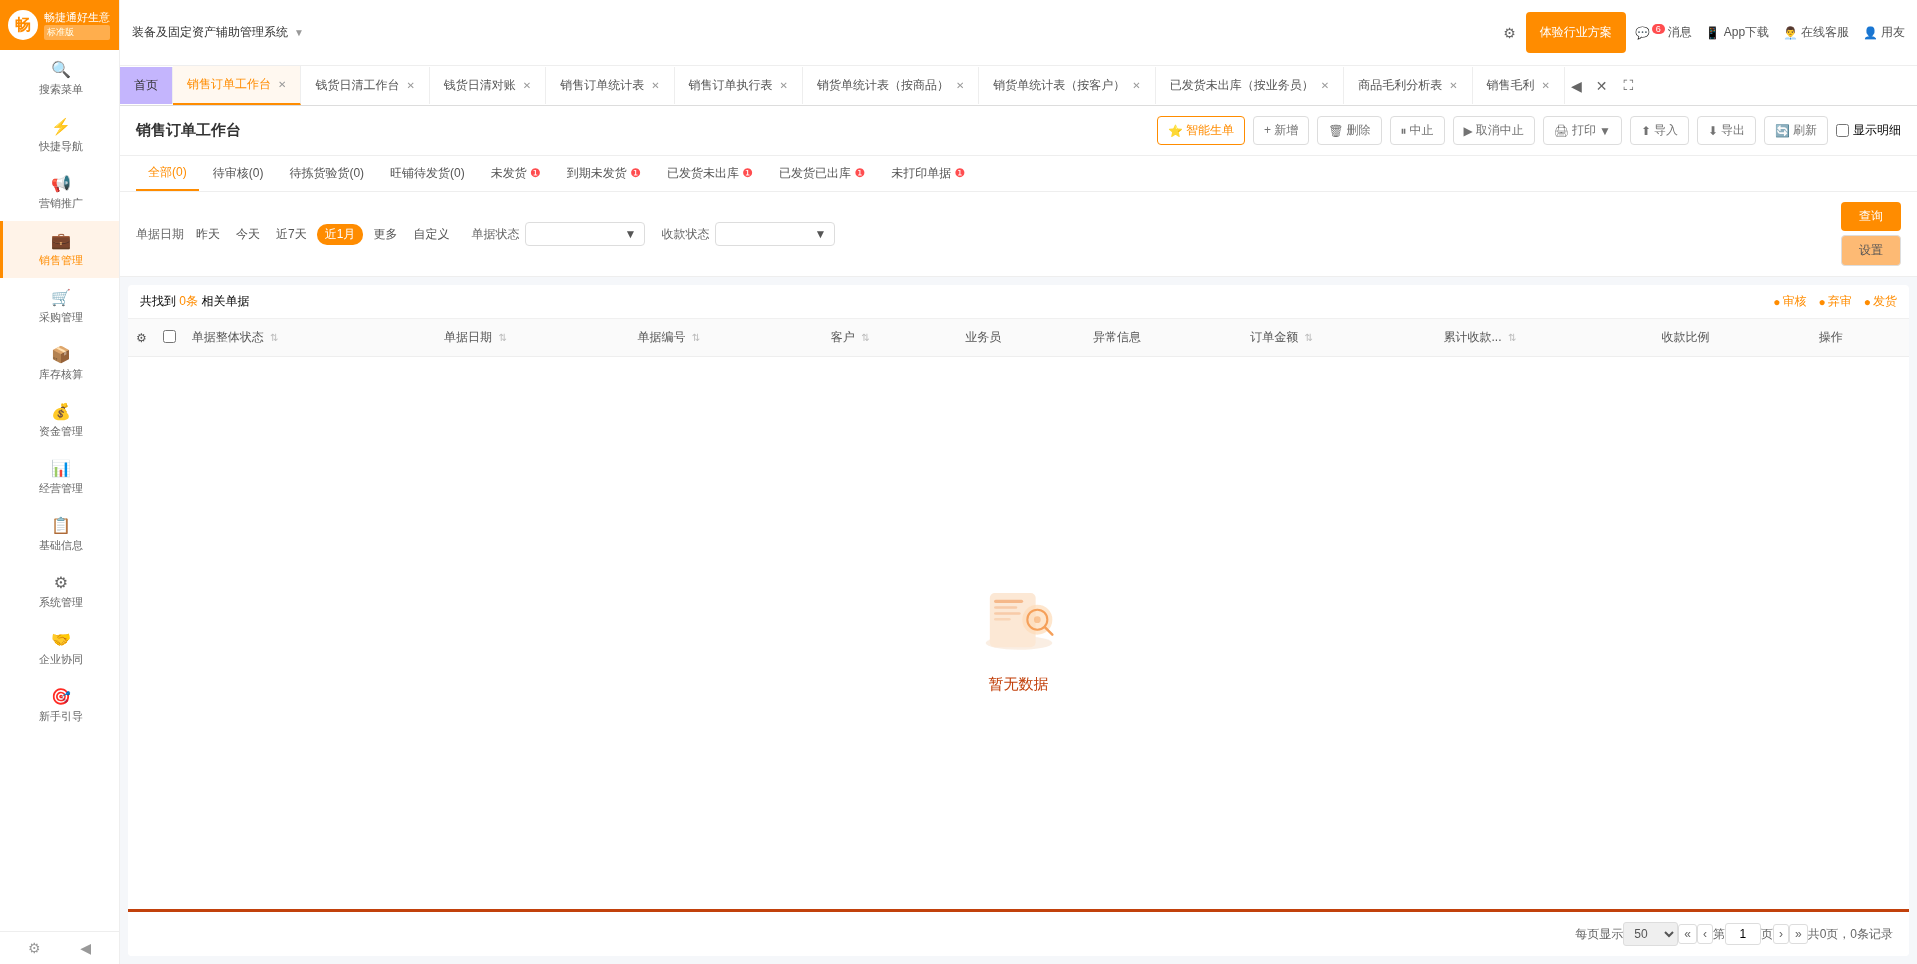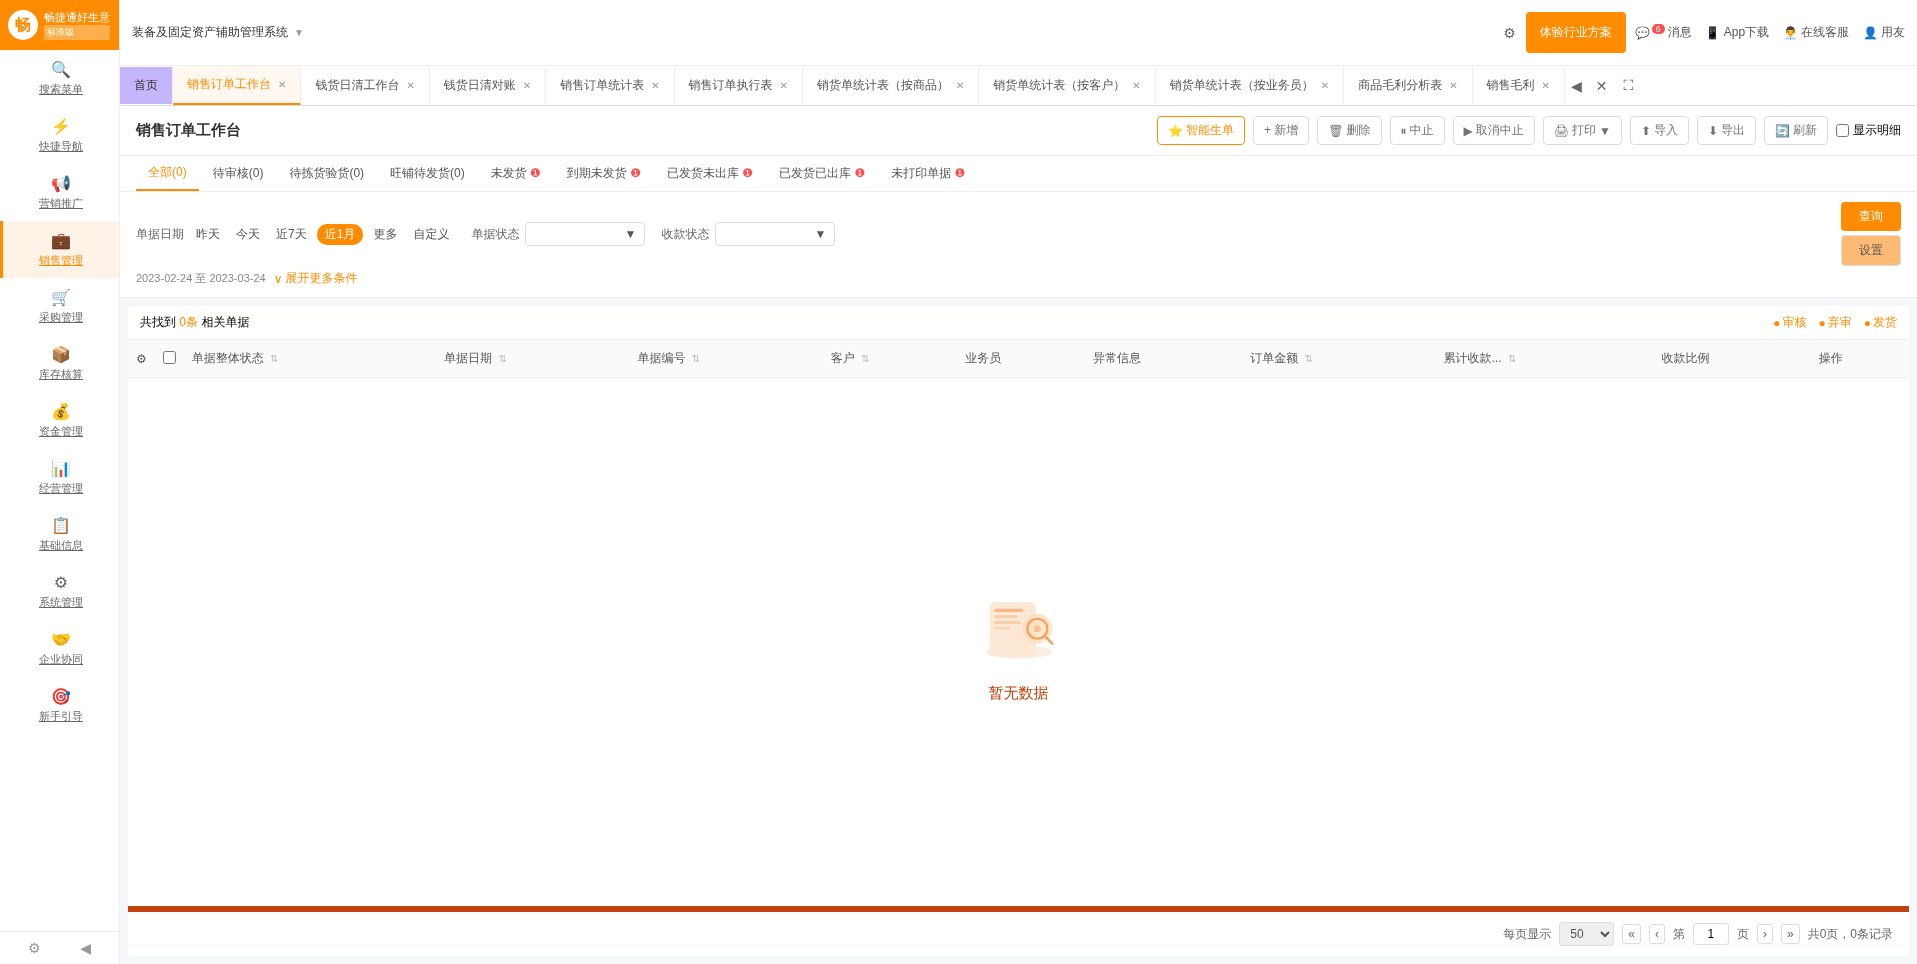--- a/index.html
+++ b/index.html
@@ -7,21 +7,21 @@
 
     
     .sidebar { width: 120px; background: #fff; display: flex; flex-direction: column; border-right: 1px solid #eee; flex-shrink: 0; }
     .sidebar-logo { background: #ff8c00; color: #fff; padding: 8px; display: flex; align-items: center; gap: 6px; height: 50px; }
     .sidebar-logo .logo-icon { width: 30px; height: 30px; background: #fff; border-radius: 50%; display: flex; align-items: center; justify-content: center; color: #ff8c00; font-size: 16px; font-weight: bold; }
     .sidebar-logo .logo-badge { font-size: 9px; color: #ffe; background: rgba(255,255,255,0.3); padding: 1px 3px; border-radius: 2px; }
     .sidebar-nav { flex: 1; overflow-y: auto; }
     .sidebar-nav-item { display: flex; flex-direction: column; align-items: center; padding: 10px 4px; cursor: pointer; color: #666; border-left: 3px solid transparent; gap: 3px; }
     .sidebar-nav-item.active { background: #fff3e8; color: #ff8c00; border-left-color: #ff8c00; }
     .sidebar-nav-item .nav-icon { font-size: 16px; }
-    .sidebar-nav-item .nav-label { font-size: 11px; text-align: center; text-decoration: underline; }
+    .sidebar-nav-item .nav-label { font-size: 11px; text-align: center; }
     .sidebar-bottom { display: flex; align-items: center; justify-content: space-around; padding: 8px; border-top: 1px solid #eee; }
     .sidebar-bottom .btn-icon { cursor: pointer; color: #999; font-size: 14px; }
 
     
     .main { flex: 1; display: flex; flex-direction: column; overflow: hidden; }
 
     
     .top-header { height: 66px; background: #fff; display: flex; align-items: center; padding: 0 12px; gap: 10px; border-bottom: 1px solid #eee; flex-shrink: 0; }
     .system-title { flex: 1; font-size: 13px; color: #333; display: flex; align-items: center; gap: 6px; }
     .system-title .chevron { color: #999; font-size: 10px; }
@@ -77,21 +77,21 @@
     .table-actions { display: flex; gap: 12px; }
     .table-action-btn { color: #ff8c00; cursor: pointer; font-size: 12px; display: flex; align-items: center; gap: 2px; }
     .data-table { width: 100%; border-collapse: collapse; font-size: 12px; }
     .data-table th { background: #fafafa; padding: 10px 8px; text-align: left; color: #555; font-weight: normal; border-bottom: 1px solid #eee; white-space: nowrap; }
     .data-table th .sort-icon { color: #bbb; margin-left: 3px; font-size: 10px; }
     .empty-state { flex: 1; display: flex; flex-direction: column; align-items: center; justify-content: center; padding: 60px; }
     .empty-icon { width: 100px; height: 90px; margin-bottom: 12px; }
     .empty-text { color: #c2410c; font-size: 15px; }
 
     
-    .pagination { padding: 10px 16px; display: flex; align-items: center; justify-content: flex-end; gap: 8px; border-top: 6px solid #c2410c; background: #fff; flex-shrink: 0; }
+    .pagination { padding: 10px 16px; display: flex; align-items: center; justify-content: flex-end; border-top: 3px solid #c2410c; background: #fff; flex-shrink: 0; }
     .pagination-label { color: #666; }
     .pagination-select { border: 1px solid #ddd; padding: 3px 6px; border-radius: 3px; color: #555; }
     .pagination-btn { color: #666; cursor: pointer; padding: 2px 5px; border: 1px solid #ddd; border-radius: 3px; background: #fff; }
     .pagination-btn:disabled { color: #ccc; cursor: not-allowed; }
     .pagination-input { border: 1px solid #ddd; width: 36px; text-align: center; padding: 3px 4px; border-radius: 3px; }
     .pagination-total { color: #666; }
 
     
     ::-webkit-scrollbar { width: 6px; height: 6px; }
     ::-webkit-scrollbar-thumb { background: #ccc; border-radius: 3px; }
@@ -222,21 +222,21 @@
     </div>
     <div class="tab-item">
       <span>销货单统计表（按商品）</span>
       <span class="tab-close">✕</span>
     </div>
     <div class="tab-item">
       <span>销货单统计表（按客户）</span>
       <span class="tab-close">✕</span>
     </div>
     <div class="tab-item">
-      <span>销货单统计表（按业务员）</span>
+      <span>已发货未出库（按业务员）</span>
       <span class="tab-close">✕</span>
     </div>
     <div class="tab-item">
       <span>商品毛利分析表</span>
       <span class="tab-close">✕</span>
     </div>
     <div class="tab-item">
       <span>销售毛利</span>
       <span class="tab-close">✕</span>
     </div>
@@ -346,29 +346,20 @@
         <div class="filter-item">
           <span class="filter-label">收款状态</span>
           <div class="filter-select">
             <span></span>
             <span>▼</span>
           </div>
         </div>
         <div class="filter-right">
           <button class="filter-btn-query">查询</button>
           <button class="filter-btn-set">设置</button>
-        </div>
-      </div>
-      <div style="margin-top:4px;">
-        <div style="display:flex;align-items:center;gap:8px;">
-          <span style="color:#888;font-size:11px;">2023-02-24 至 2023-03-24</span>
-          <span class="filter-expand">
-            <span>∨</span>
-            <span>展开更多条件</span>
-          </span>
         </div>
       </div>
     </div>
 
     <div class="table-area">
       <div class="table-toolbar">
         <div>
           <span>共找到</span>
           <span style="color:#ff8c00;">0条</span>
           <span>相关单据</span>

